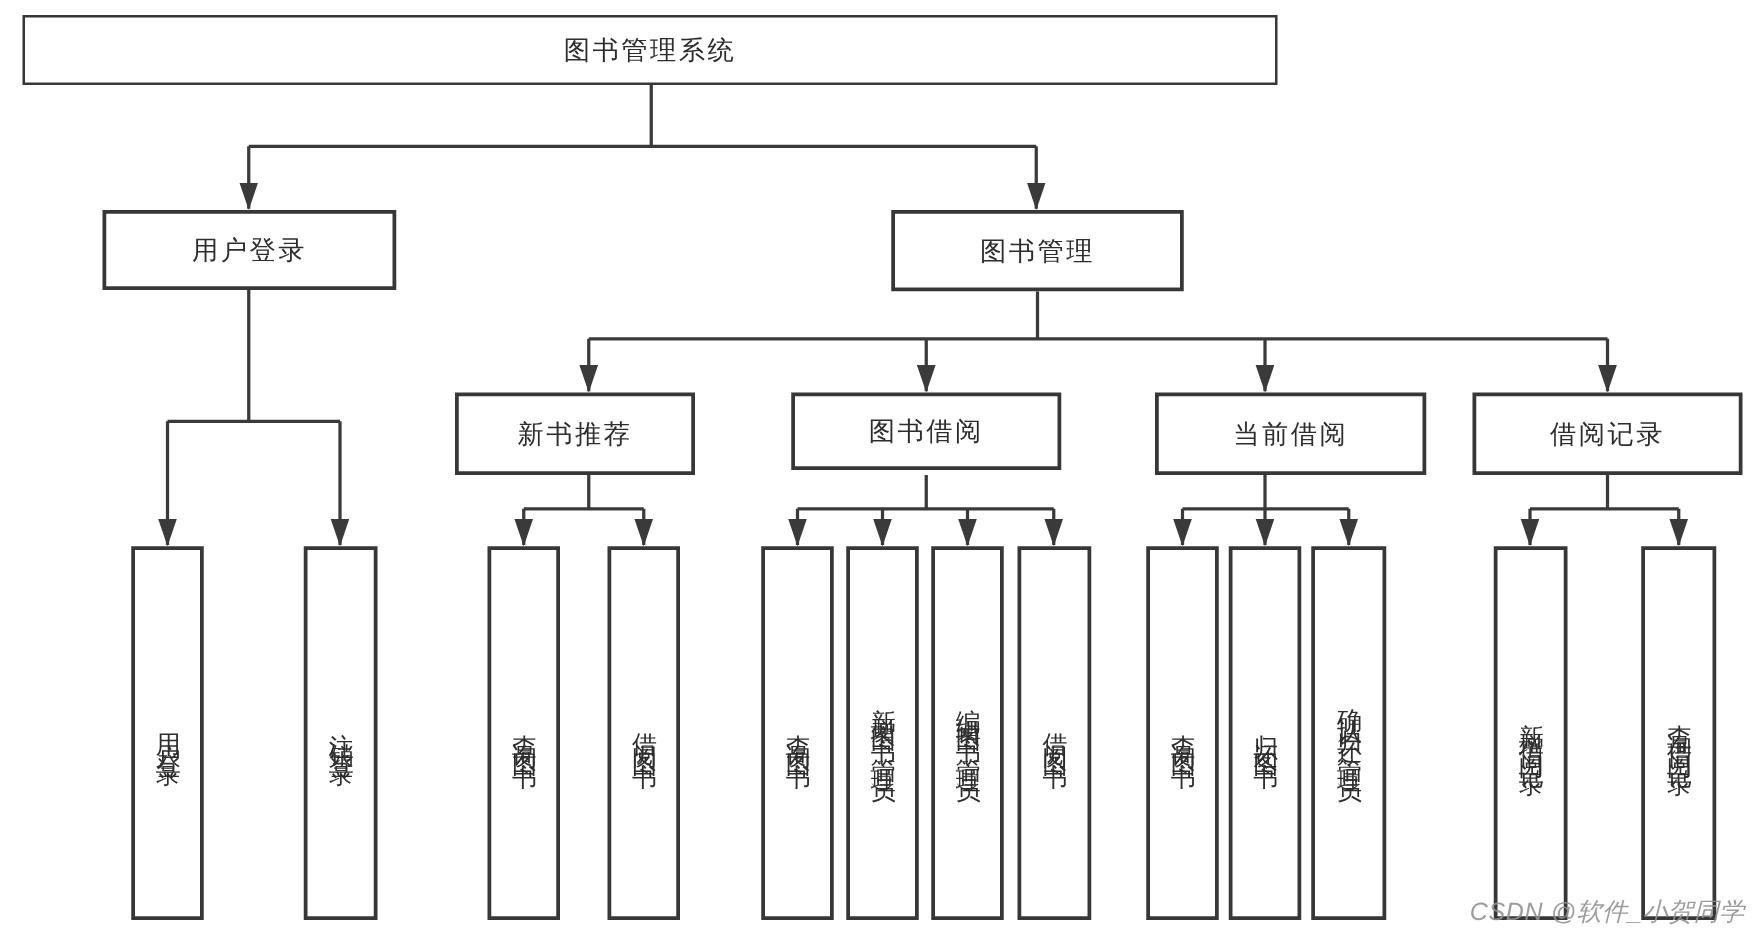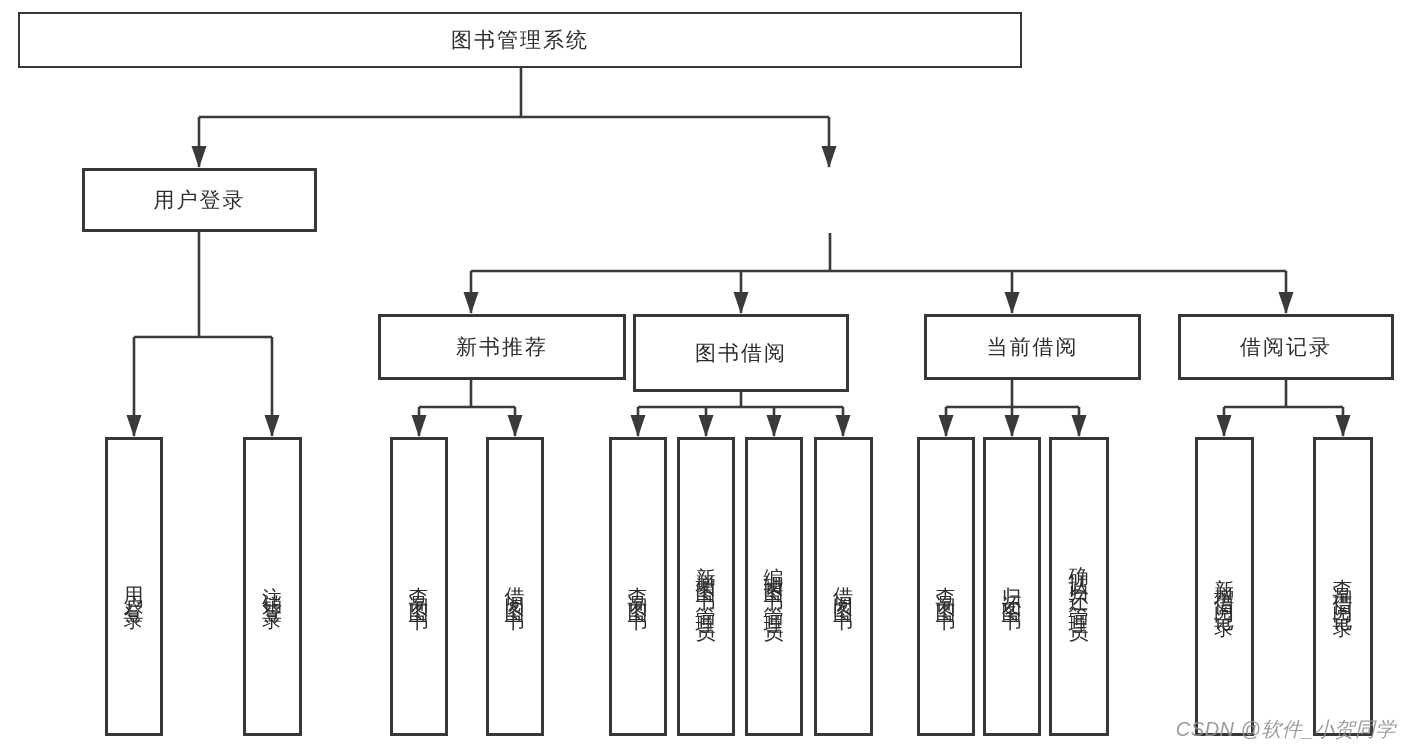--- a/index.html
+++ b/index.html
@@ -109,25 +109,28 @@
     <path class="arrow" marker-end="url(#ah)" d="M1343 407 V436"></path>
   </svg>
 
   <div class="node hbox root" style="left:18px; top:12px; width:1004px; height:56px;">
     <span class="label">图书管理系统</span>
   </div>
 
   <div class="node hbox" style="left:82px; top:168px; width:235px; height:64px;">
     <span class="label">用户登录</span>
   </div>
+  <div class="node hbox" style="left:713px; top:168px; width:234px; height:65px;">
+    <span class="label">图书管理</span>
+  </div>
 
-  <div class="node hbox" style="left:378px; top:314px; width:248px; height:66px;">
+  <div class="node hbox" style="left:364px; top:314px; width:192px; height:66px;">
     <span class="label">新书推荐</span>
   </div>
-  <div class="node hbox" style="left:633px; top:314px; width:216px; height:78px;">
+  <div class="node hbox" style="left:633px; top:314px; width:216px; height:62px;">
     <span class="label">图书借阅</span>
   </div>
   <div class="node hbox" style="left:924px; top:314px; width:217px; height:66px;">
     <span class="label">当前借阅</span>
   </div>
   <div class="node hbox" style="left:1178px; top:314px; width:216px; height:66px;">
     <span class="label">借阅记录</span>
   </div>
 
   <div class="node vbox" style="left:105px; top:437px; width:58px; height:299px;">

